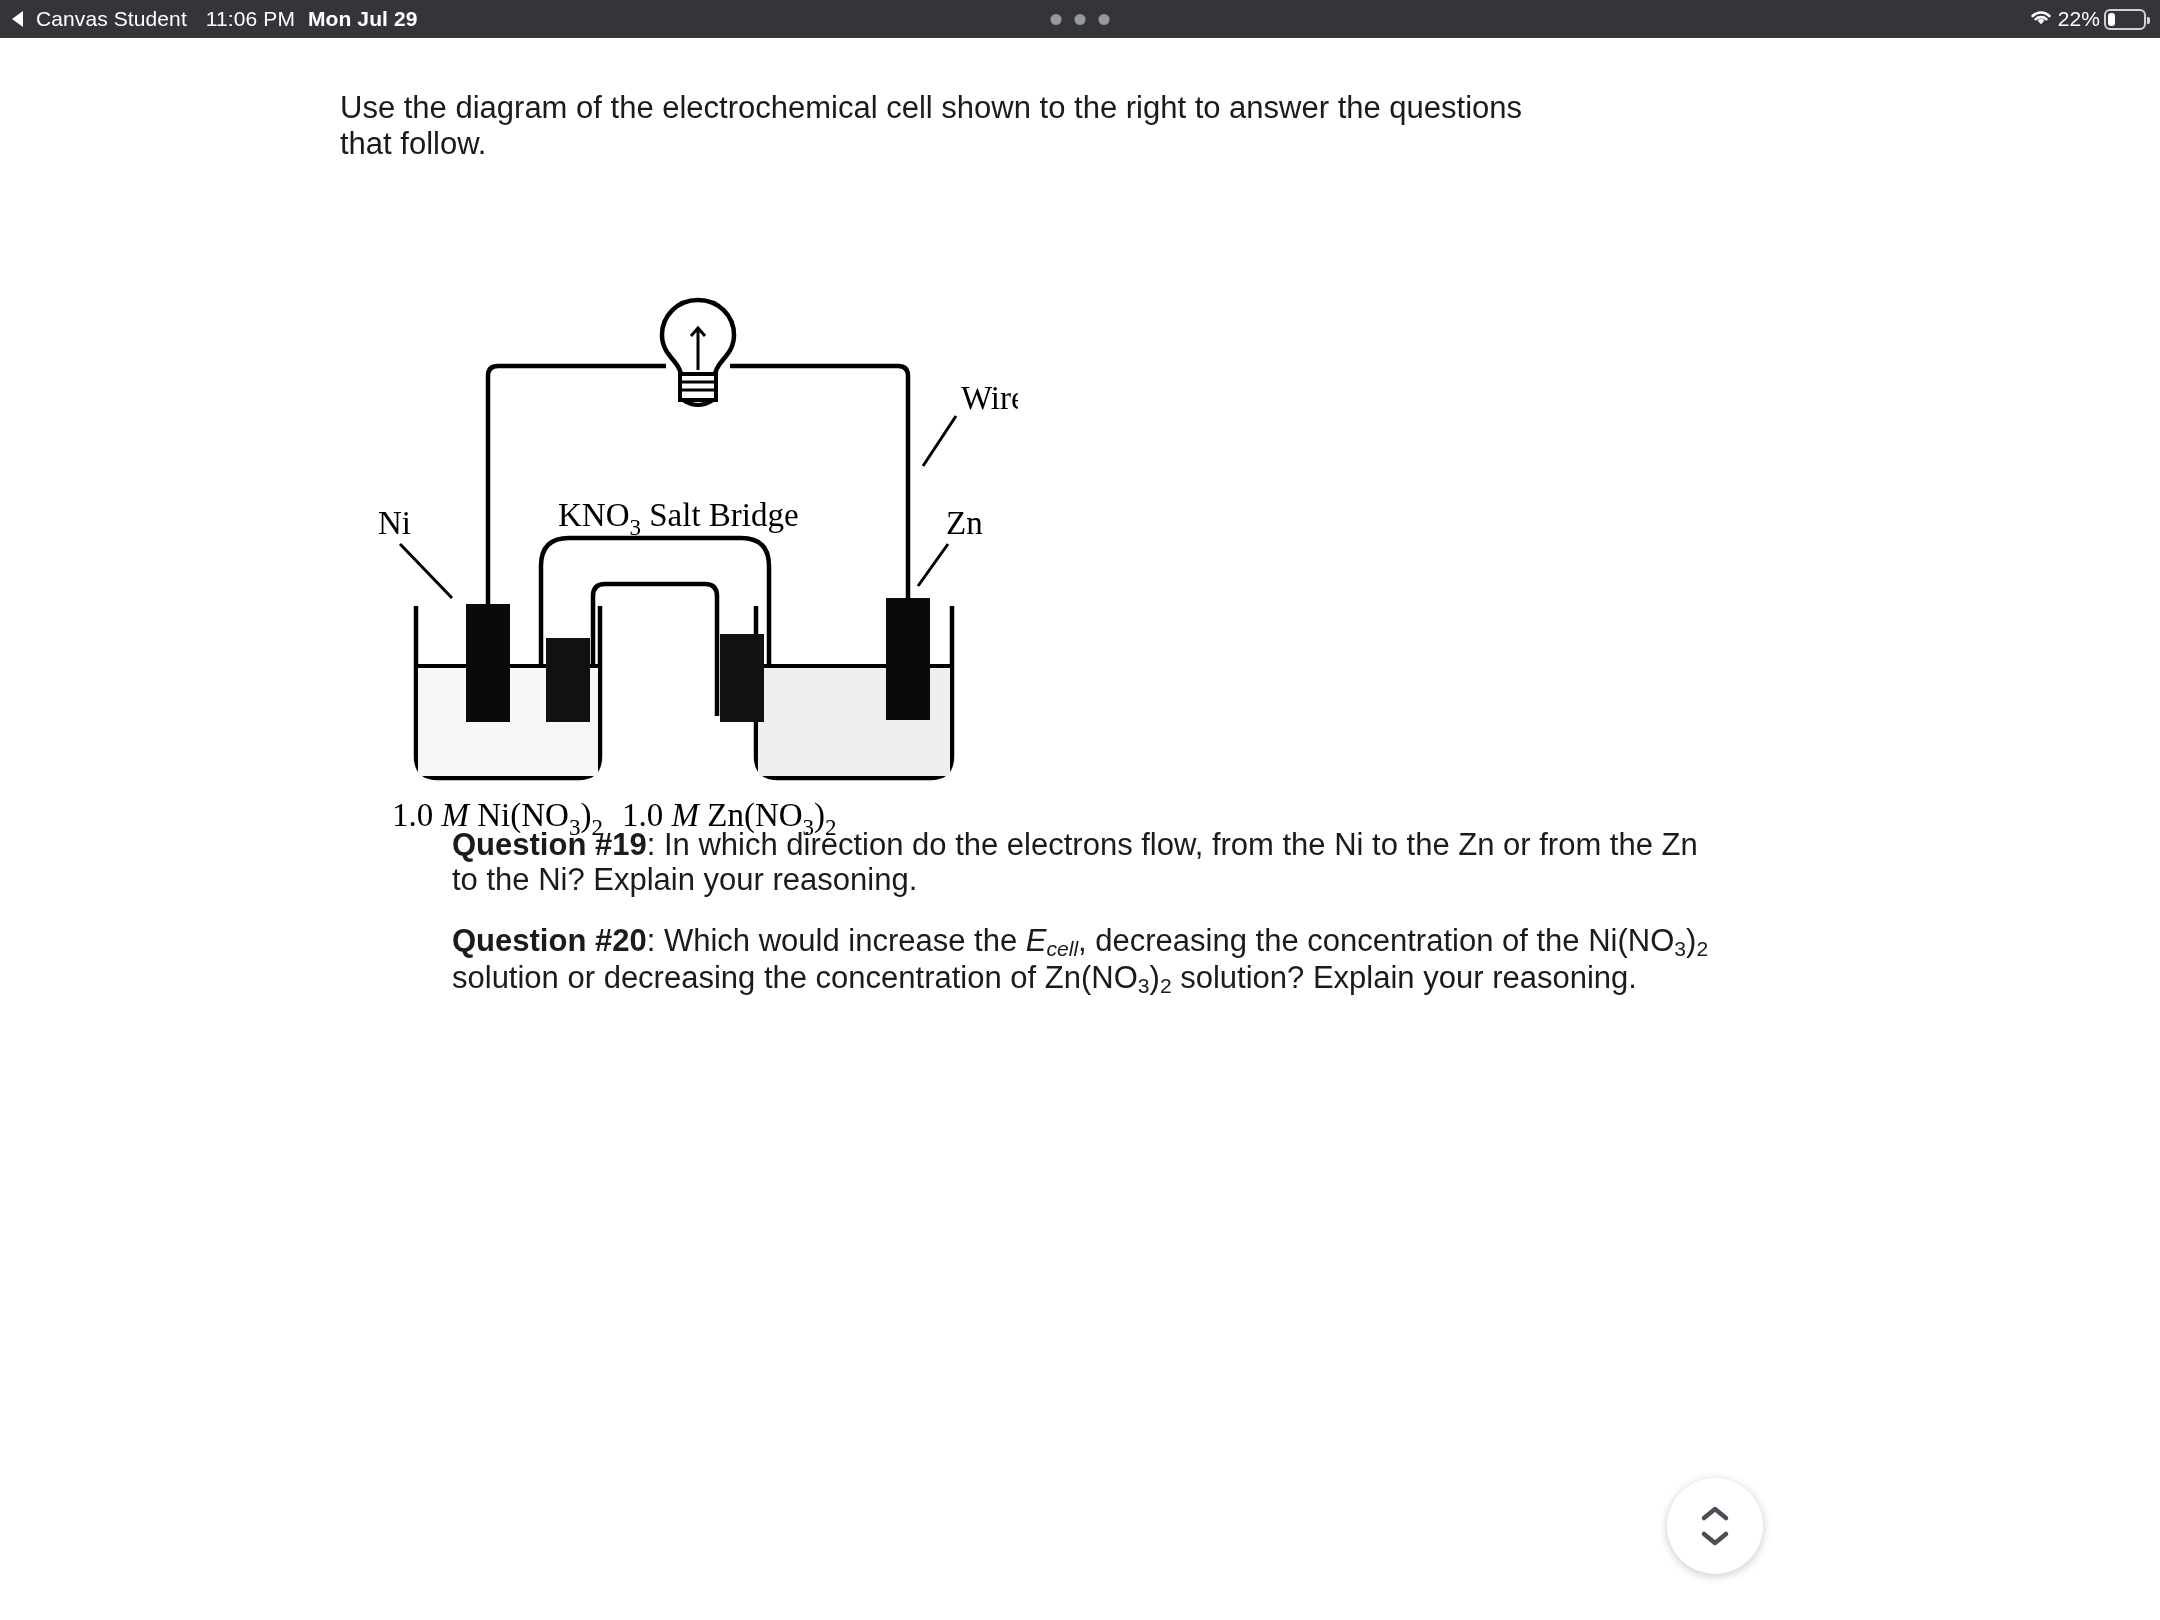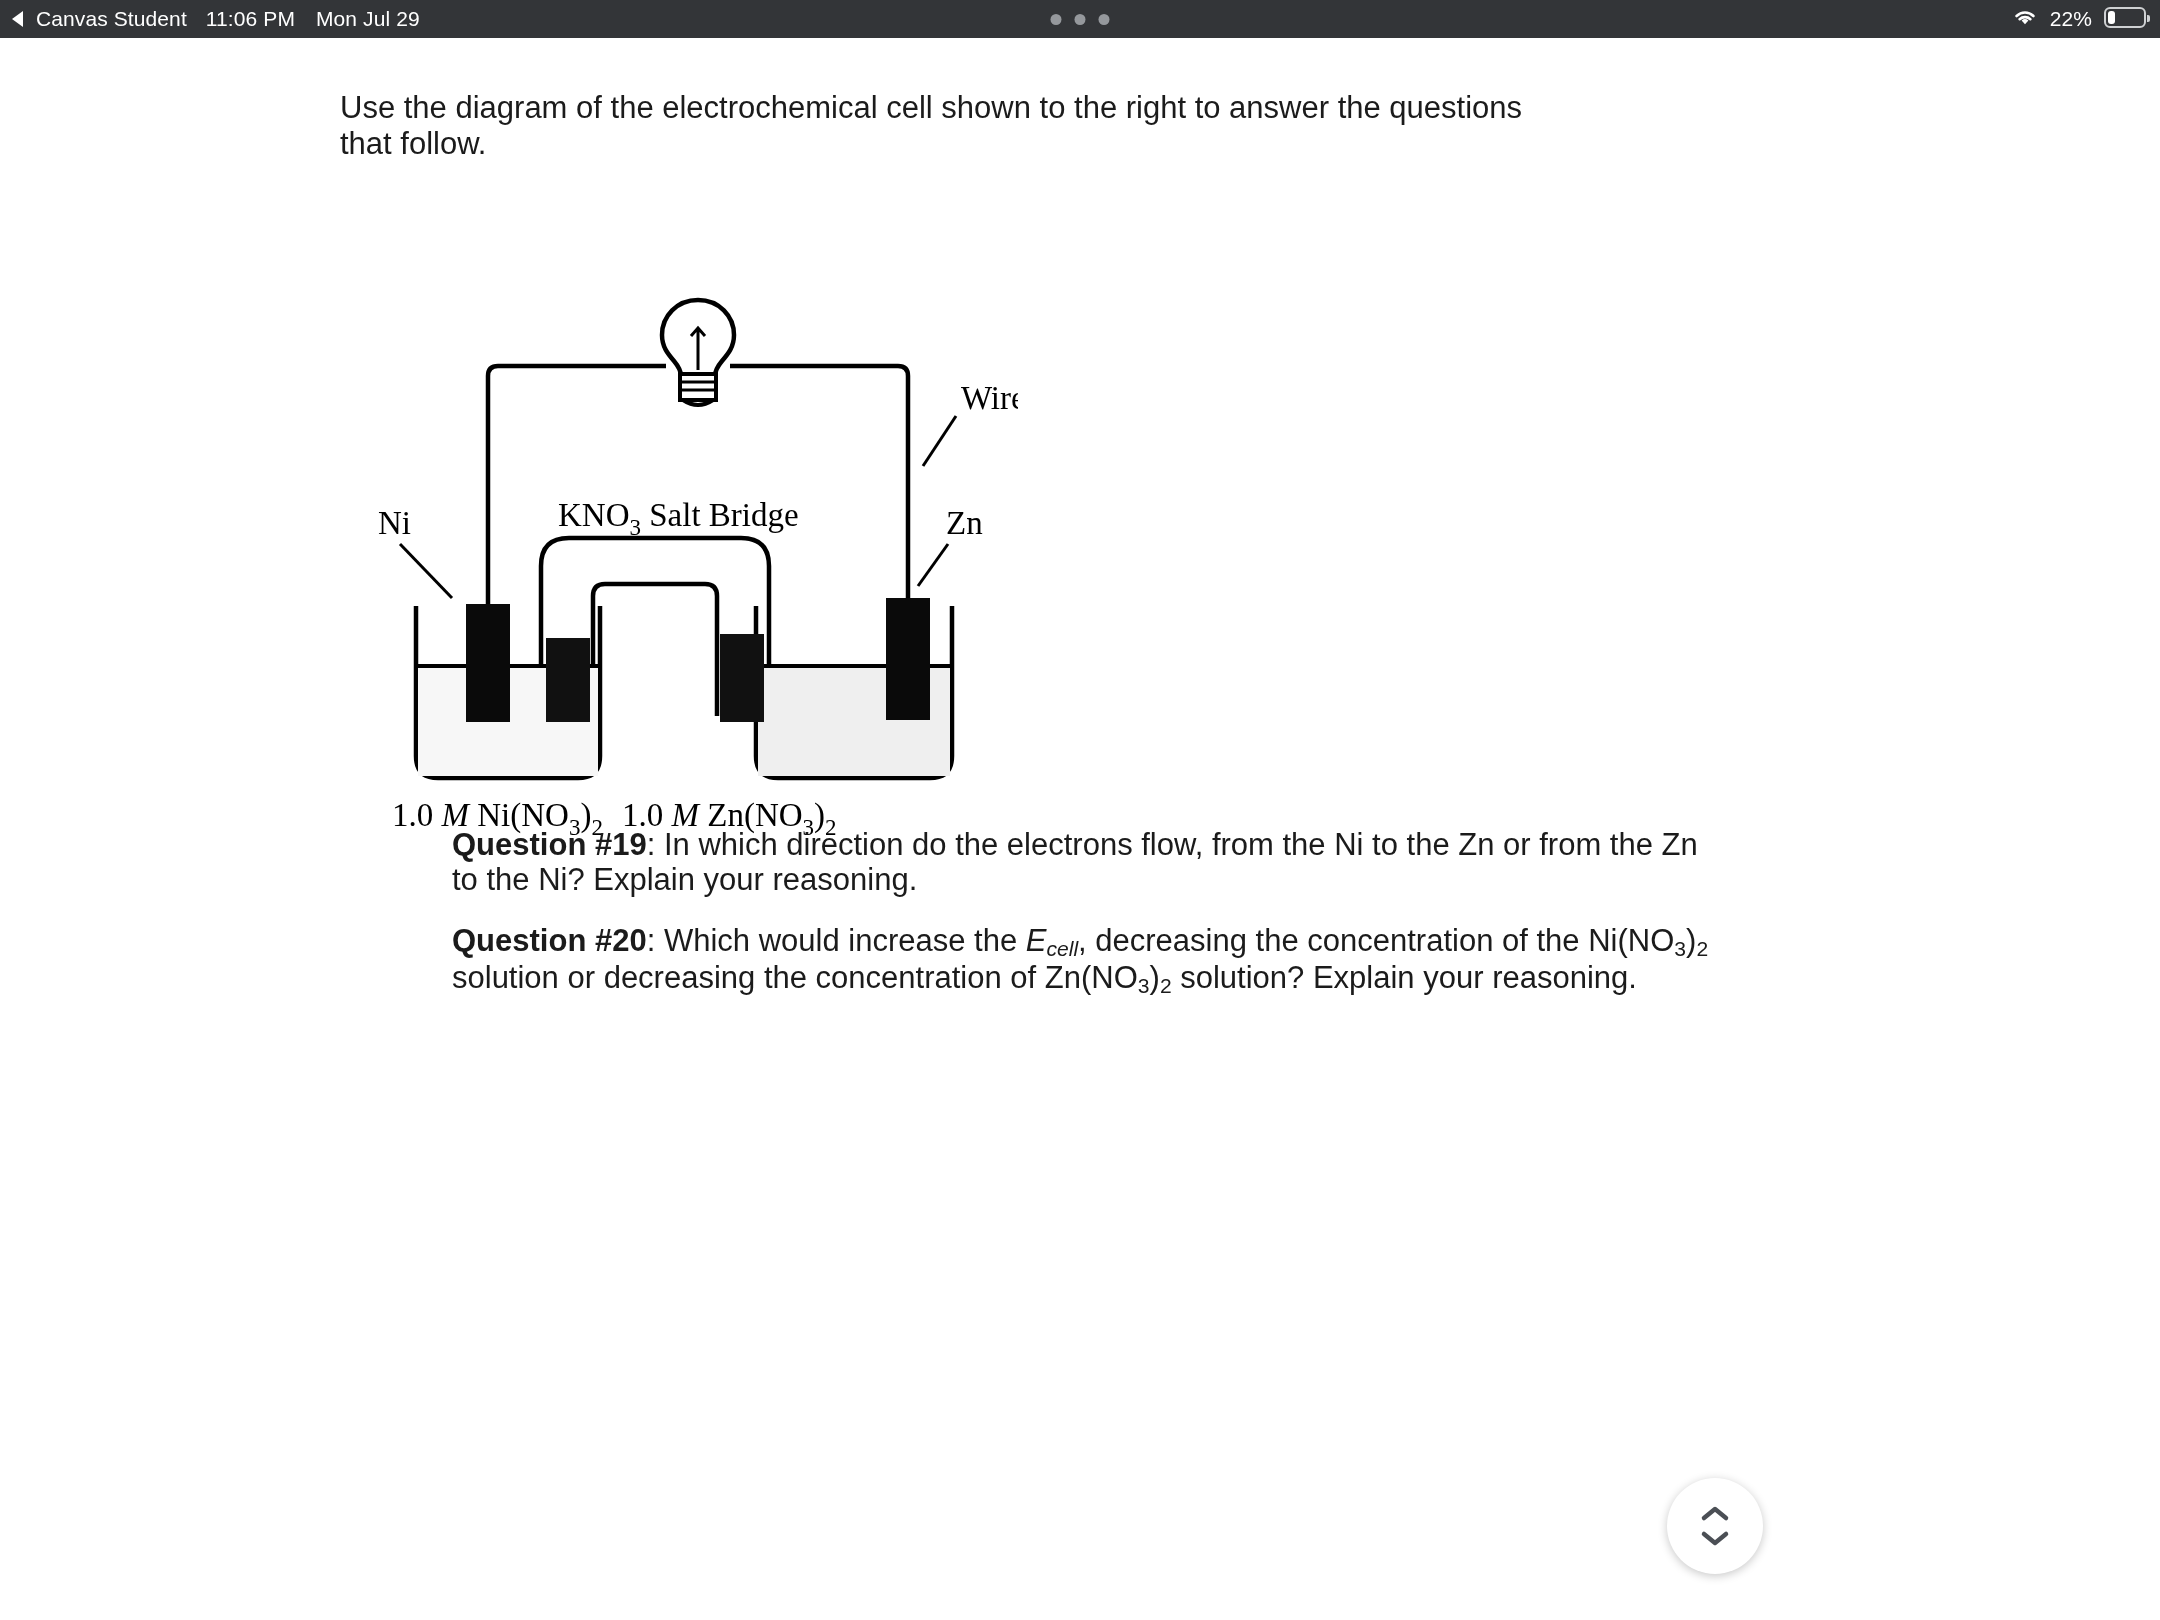--- a/index.html
+++ b/index.html
@@ -33,41 +33,42 @@
   }
   .back-caret {
     width: 0; height: 0;
     border-top: 8px solid transparent;
     border-bottom: 8px solid transparent;
     border-right: 11px solid #ffffff;
     display: inline-block;
   }
   #status-app-name { font-weight: 400; }
   #status-time { margin-left: 6px; }
-  #status-date { margin-left: 8px; }
+  #status-date { margin-left: 0; font-weight: bold; }
 
   #status-center {
     position: absolute;
     left: 50%;
     transform: translateX(-50%);
     display: flex;
     gap: 13px;
     align-items: center;
   }
   .dot {
     width: 11px; height: 11px;
     border-radius: 50%;
     background: #95989c;
   }
 
   #status-right {
     position: absolute;
     right: 14px;
     display: flex;
-    gap: 12px;
+    align-items: center;
+    gap: 4px;
   }
   #battery-pct { font-size: 21px; }
   .battery {
     position: relative;
     width: 42px; height: 21px;
     border: 2px solid #cfd1d3;
     border-radius: 6px;
     display: flex;
     align-items: center;
     padding: 2px;

